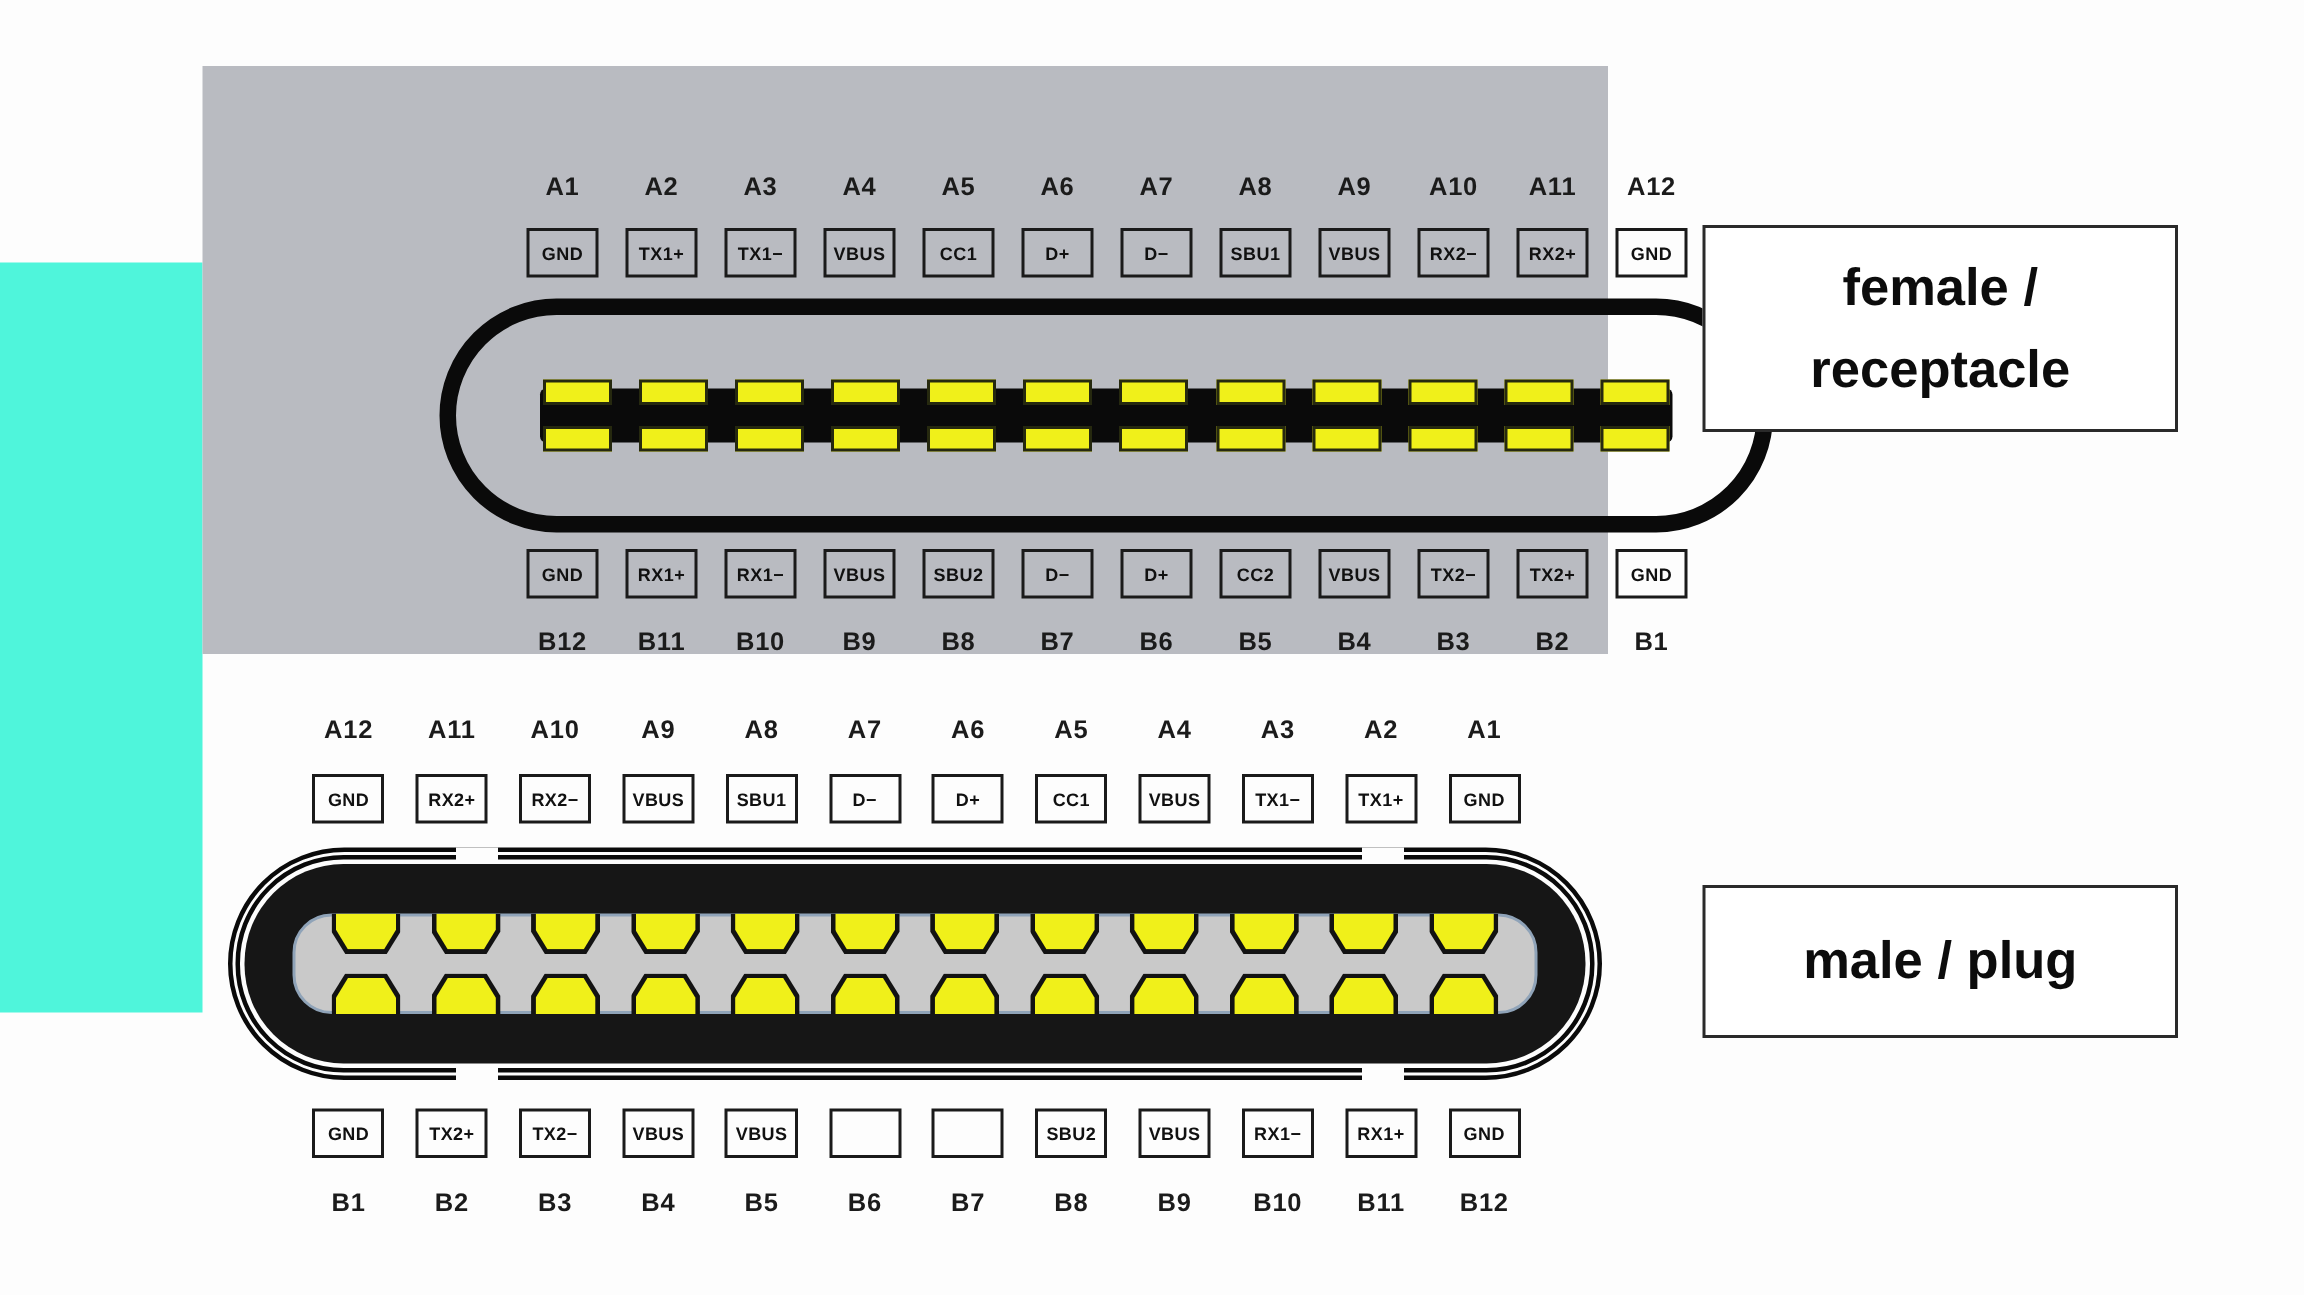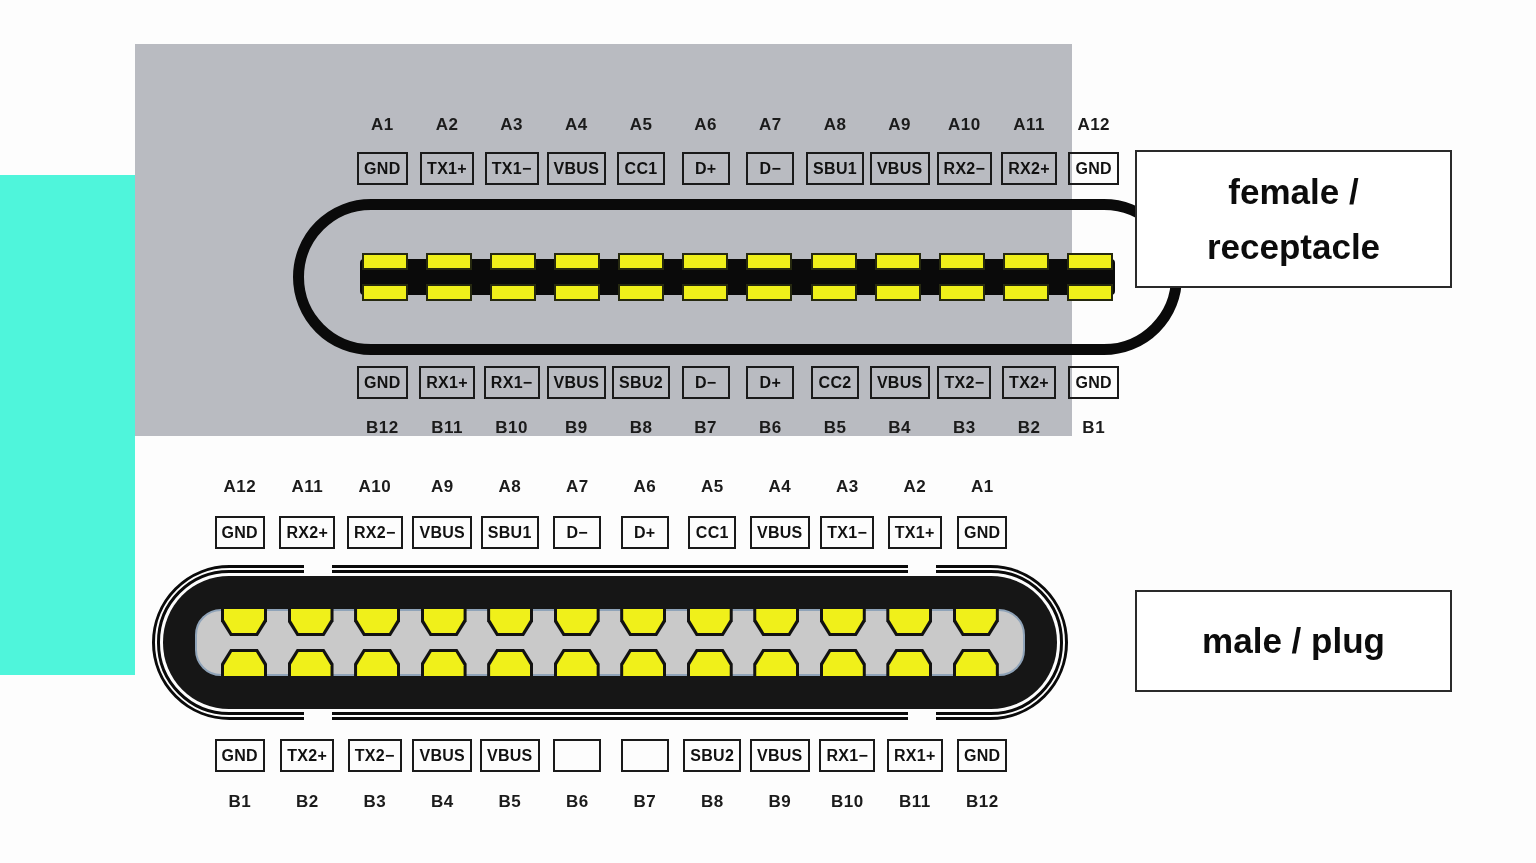--- a/index.html
+++ b/index.html
@@ -4,25 +4,25 @@
 <style>
   * { margin:0; padding:0; box-sizing:border-box; }
   body { background:#ffffff; font-family:"Liberation Sans", sans-serif; }
   .canvas { position:relative; width:1536px; height:863px; background:#fdfdfd; overflow:hidden; }
 
   .teal-bar { position:absolute; left:0; top:175px; width:135px; height:500px; }
 
   .female-panel { position:absolute; left:135px; top:44px; width:937px; height:392px; }
 
   
-  .row { position:absolute; display:flex; }
+  .row { position:absolute; display:flex;gap:16px; }
   .row .cell { flex:1 1 0; display:flex; align-items:center; justify-content:center; }
   .num { font-size:17px; font-weight:700; color:#1b1b1b; letter-spacing:0.5px; }
   .pin-box { min-width:48px; height:33px; border:2px solid #1a1a1a; display:flex;
-             align-items:center; justify-content:center; font-size:16px; font-weight:700;
+             align-items:center; justify-content:center; font-size:12px; font-weight:700;
              color:#111; padding:0 5px; letter-spacing:0.3px; white-space:nowrap; }
 
   
   .f-num-top    { left:215px; top:68px;  width:776px; height:26px; }
   .f-boxes-top  { left:215px; top:108px; width:776px; height:33px; }
   .f-boxes-bot  { left:215px; top:322px; width:776px; height:33px; }
   .f-num-bot    { left:215px; top:371px; width:776px; height:26px; }
 
   
   .f-conn { position:absolute; left:158px; top:155px; width:889px; height:156px;

